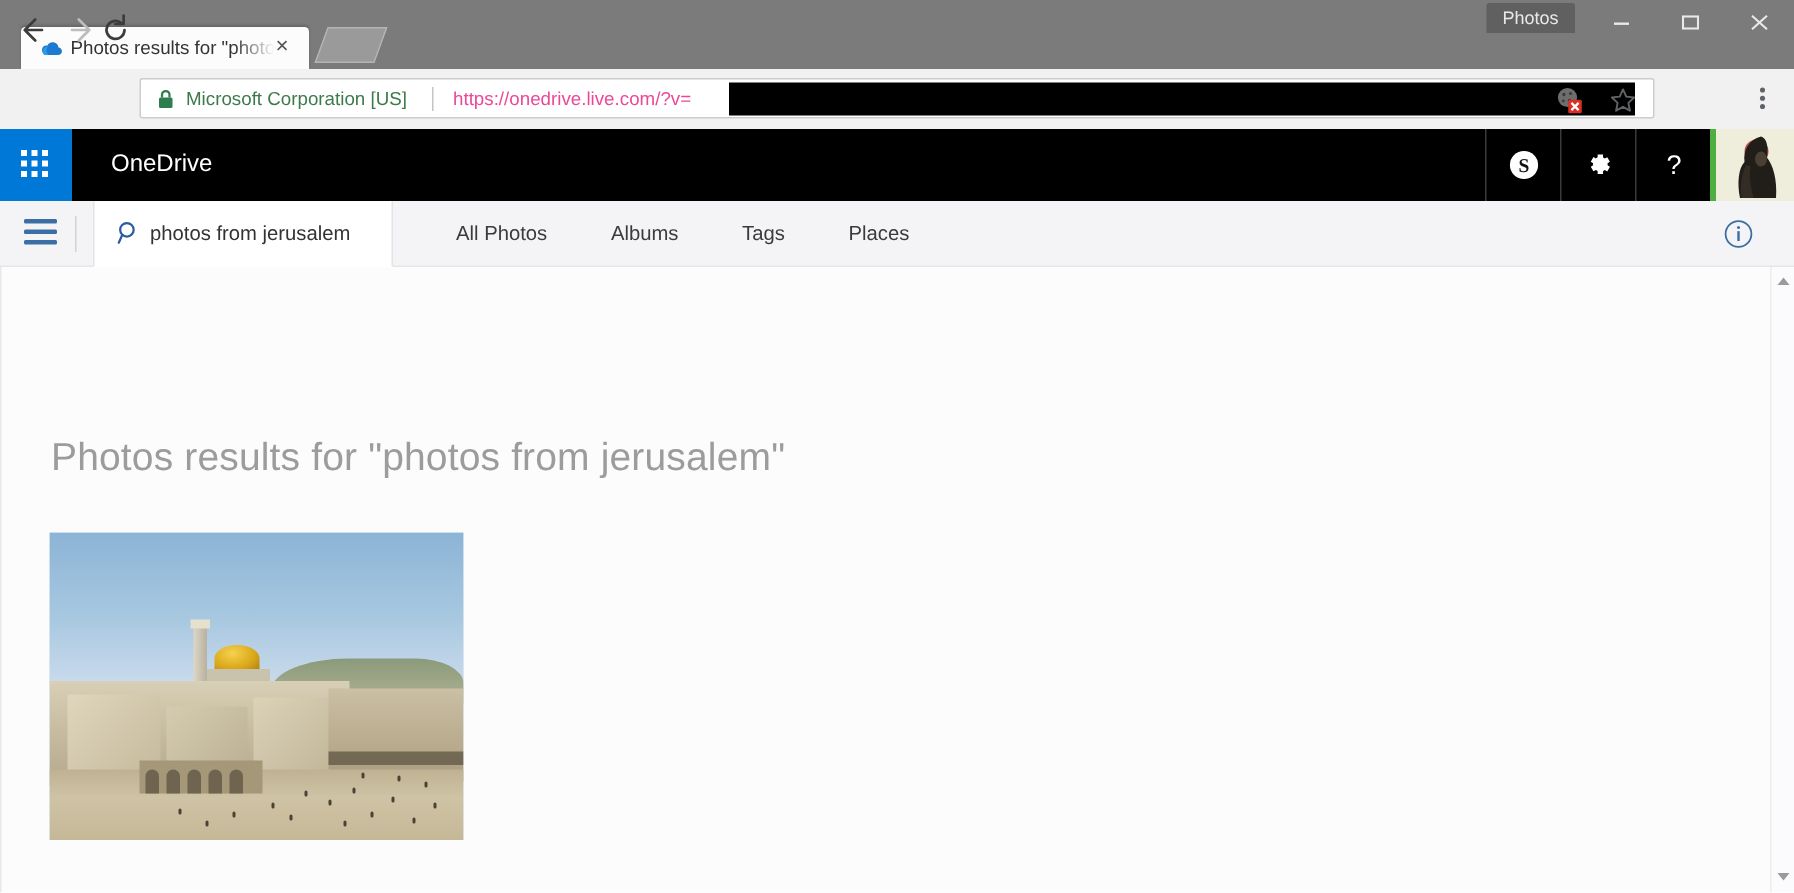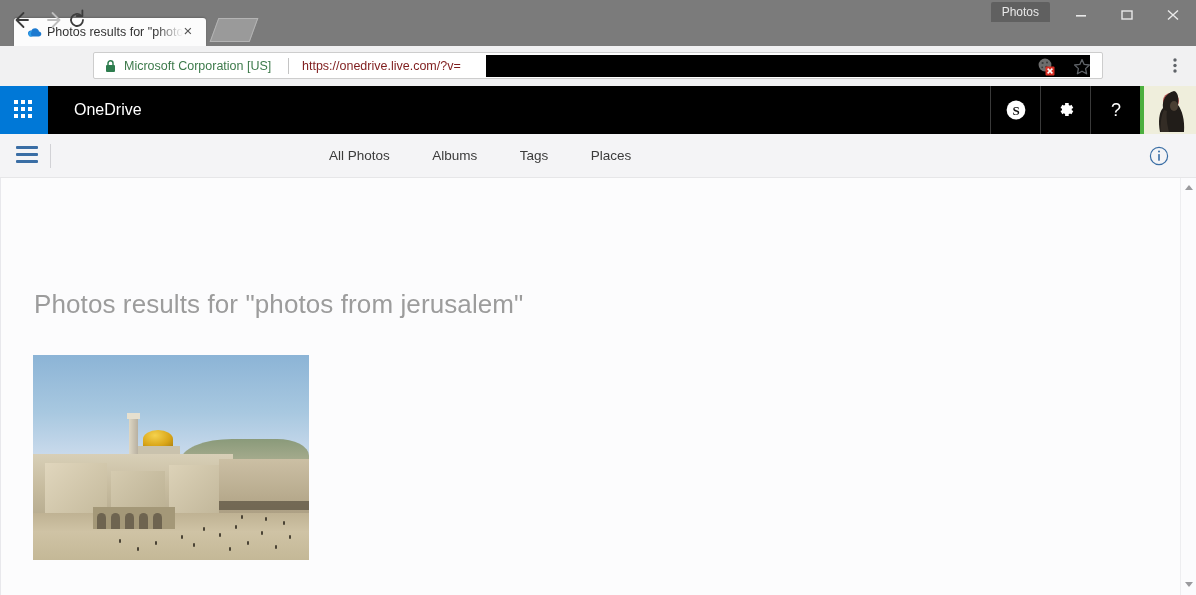--- a/index.html
+++ b/index.html
@@ -89,21 +89,21 @@
   .site-name {
     position: absolute; left: 30px; top: 4px;
     font-size: 12.5px; color: #3d7a4b; line-height: 19px;
   }
   .url-sep {
     position: absolute; left: 194px; top: 5px;
     width: 1px; height: 16px; background: #c4c4c4;
   }
   .url-text {
     position: absolute; left: 208px; top: 4px;
-    font-size: 12.5px; color: #7f1d1d; line-height: 19px;
+    font-size: 12.5px; color: #ec4899; line-height: 19px;
   }
   .url-redact {
     position: absolute; left: 392px; top: 2px;
     width: 604px; height: 22px; background: #000000;
   }
   .cookie-icon { position: absolute; right: 46px; top: 4px; }
   .star-icon   { position: absolute; right: 11px; top: 5px; }
   .dots-menu {
     position: absolute; right: 8px; top: 52px;
     width: 26px; height: 27px; text-align: center;
@@ -191,21 +191,21 @@
     border-bottom: 1px solid #ffffff;
     cursor: text;
   }
   .search-icon { position: absolute; left: 15px; top: 13px; }
   .search-val {
     position: absolute; left: 37px; top: 13px;
     font-size: 13.5px; color: #333; line-height: 18px;
     white-space: nowrap;
   }
 
-  .navtabs { position: absolute; left: 310px; top: 0; height: 46px; }
+  .navtabs { position: absolute; left: 285px; top: 0; height: 46px; }
   .navtab {
     display: inline-block; height: 44px; line-height: 44px;
     padding: 0 19px; font-size: 13.5px; color: #3b3b3b;
     cursor: pointer; vertical-align: top;
   }
   .info-icon {
     position: absolute; right: 27px; top: 12px;
     width: 20px; height: 20px; cursor: pointer;
   }
 
@@ -466,20 +466,29 @@
     </div>
 
     <div class="navstrip">
       <div class="hamburger">
         <i></i>
           <i></i>
           <i></i>
       </div>
       <span class="ham-div"></span>
 
+      <div class="searchbox">
+        <span class="search-icon">
+          <svg width="16" height="17" viewBox="0 0 16 17">
+            <circle cx="6.6" cy="6.2" r="4.5" fill="none" stroke="#2b5c9b" stroke-width="1.5"></circle>
+            <path d="M3.4 9.8 L1.2 14.8" stroke="#2b5c9b" stroke-width="1.5" stroke-linecap="round"></path>
+          </svg>
+        </span>
+        <span class="search-val" title="Search everything">photos from jerusalem</span>
+      </div>
 
       <div class="navtabs">
         <span class="navtab">All Photos</span>
         <span class="navtab">Albums</span>
         <span class="navtab">Tags</span>
         <span class="navtab">Places</span>
       </div>
 
       <div class="info-icon">
         <svg width="20" height="20" viewBox="0 0 20 20">

